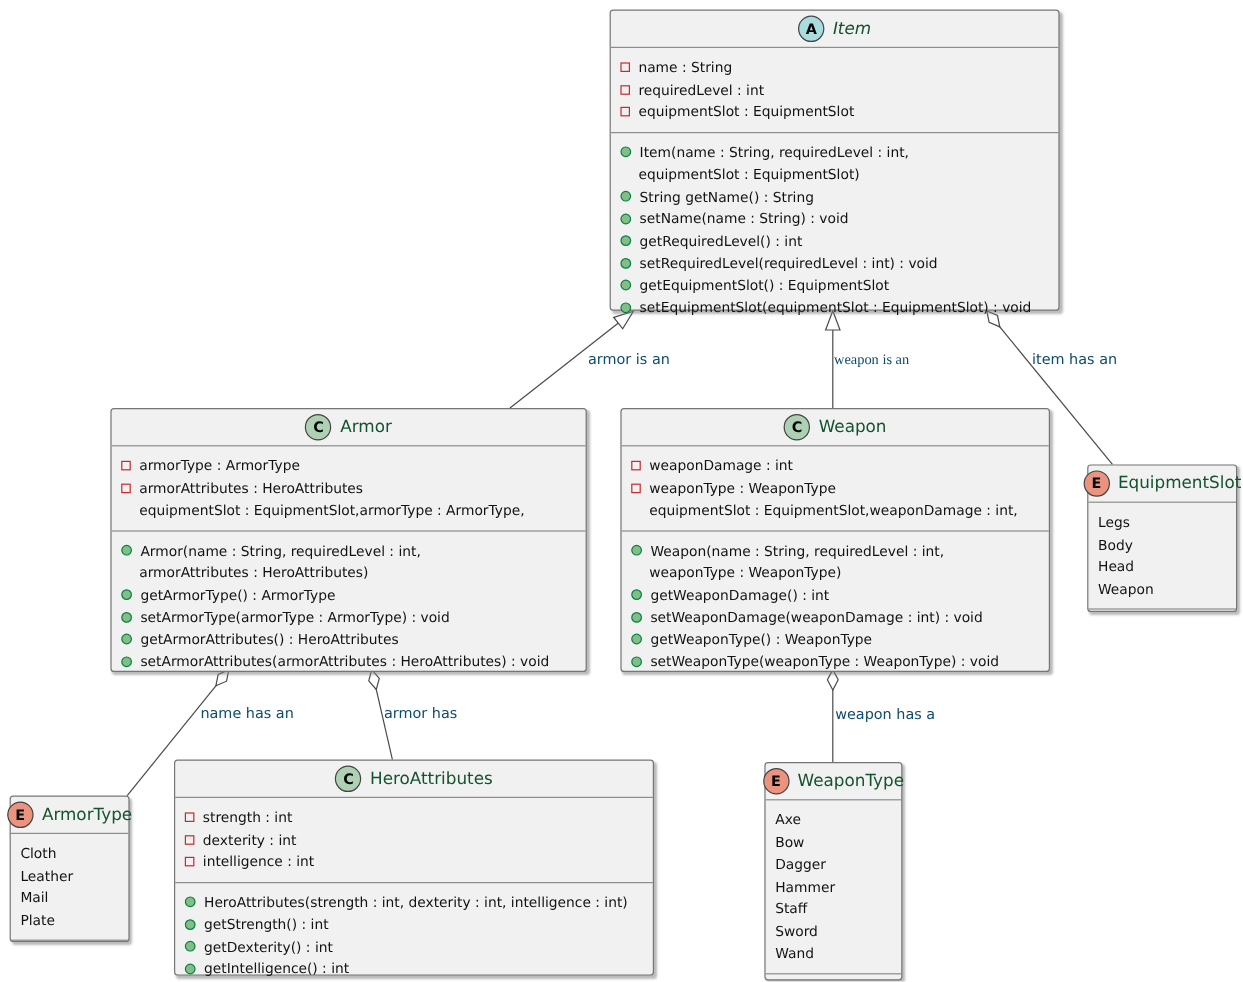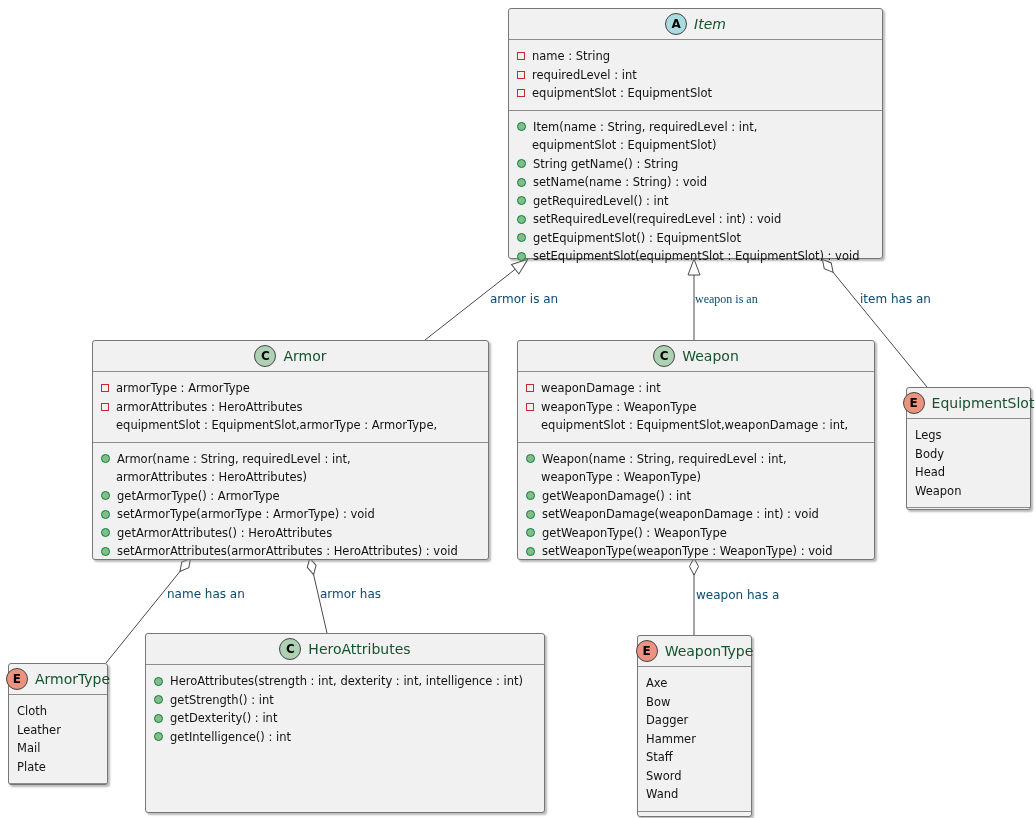--- a/index.html
+++ b/index.html
@@ -277,20 +277,34 @@
     </div>
     <div class="uml-comp empty"></div>
   </div>
 <div class="uml-box box-heroattributes">
     <div class="uml-header">
       <div class="uml-circle" style="background: rgb(173, 209, 178);">C</div>
       <div class="uml-title">HeroAttributes</div>
     </div>
     <div class="uml-comp">
       <div class="uml-line">
+        <div class="mi field-icon"></div>
+        <div class="uml-text">strength : int</div>
+      </div>
+      <div class="uml-line">
+        <div class="mi field-icon"></div>
+        <div class="uml-text">dexterity : int</div>
+      </div>
+      <div class="uml-line">
+        <div class="mi field-icon"></div>
+        <div class="uml-text">intelligence : int</div>
+      </div>
+    </div>
+    <div class="uml-comp">
+      <div class="uml-line">
         <div class="mi method-icon"></div>
         <div class="uml-text">HeroAttributes(strength : int, dexterity : int, intelligence : int)</div>
       </div>
       <div class="uml-line">
         <div class="mi method-icon"></div>
         <div class="uml-text">getStrength() : int</div>
       </div>
       <div class="uml-line">
         <div class="mi method-icon"></div>
         <div class="uml-text">getDexterity() : int</div>

